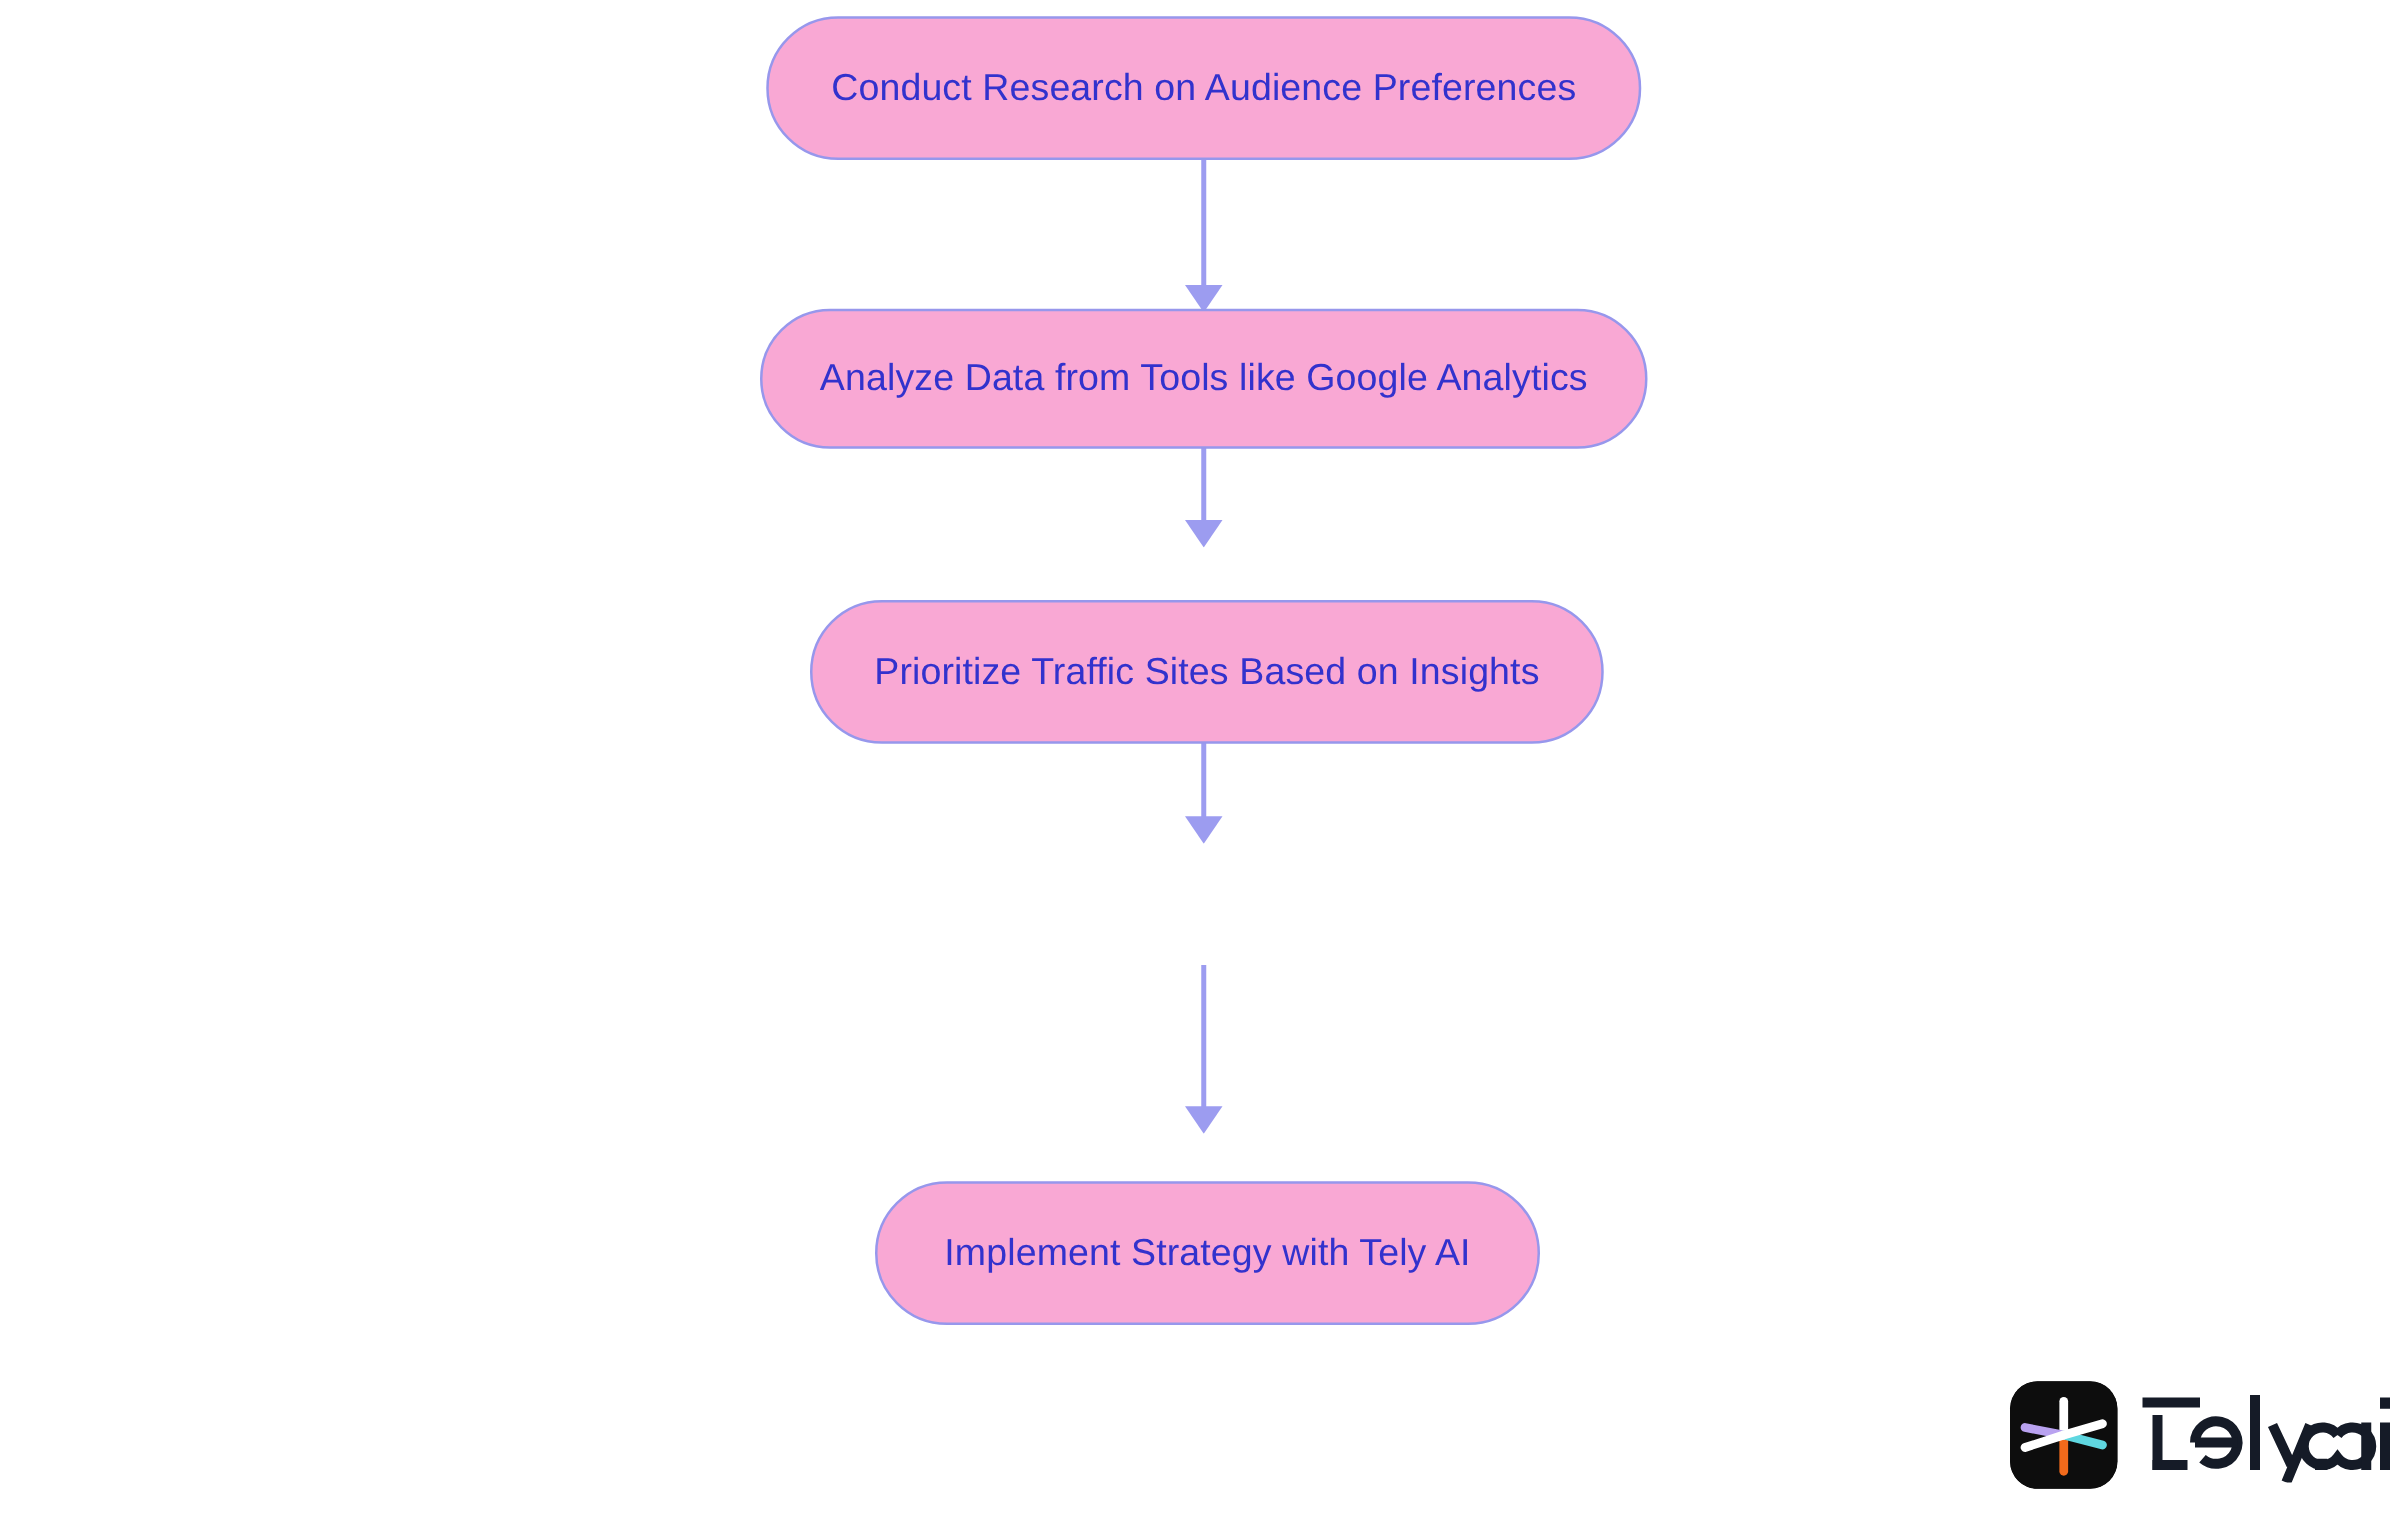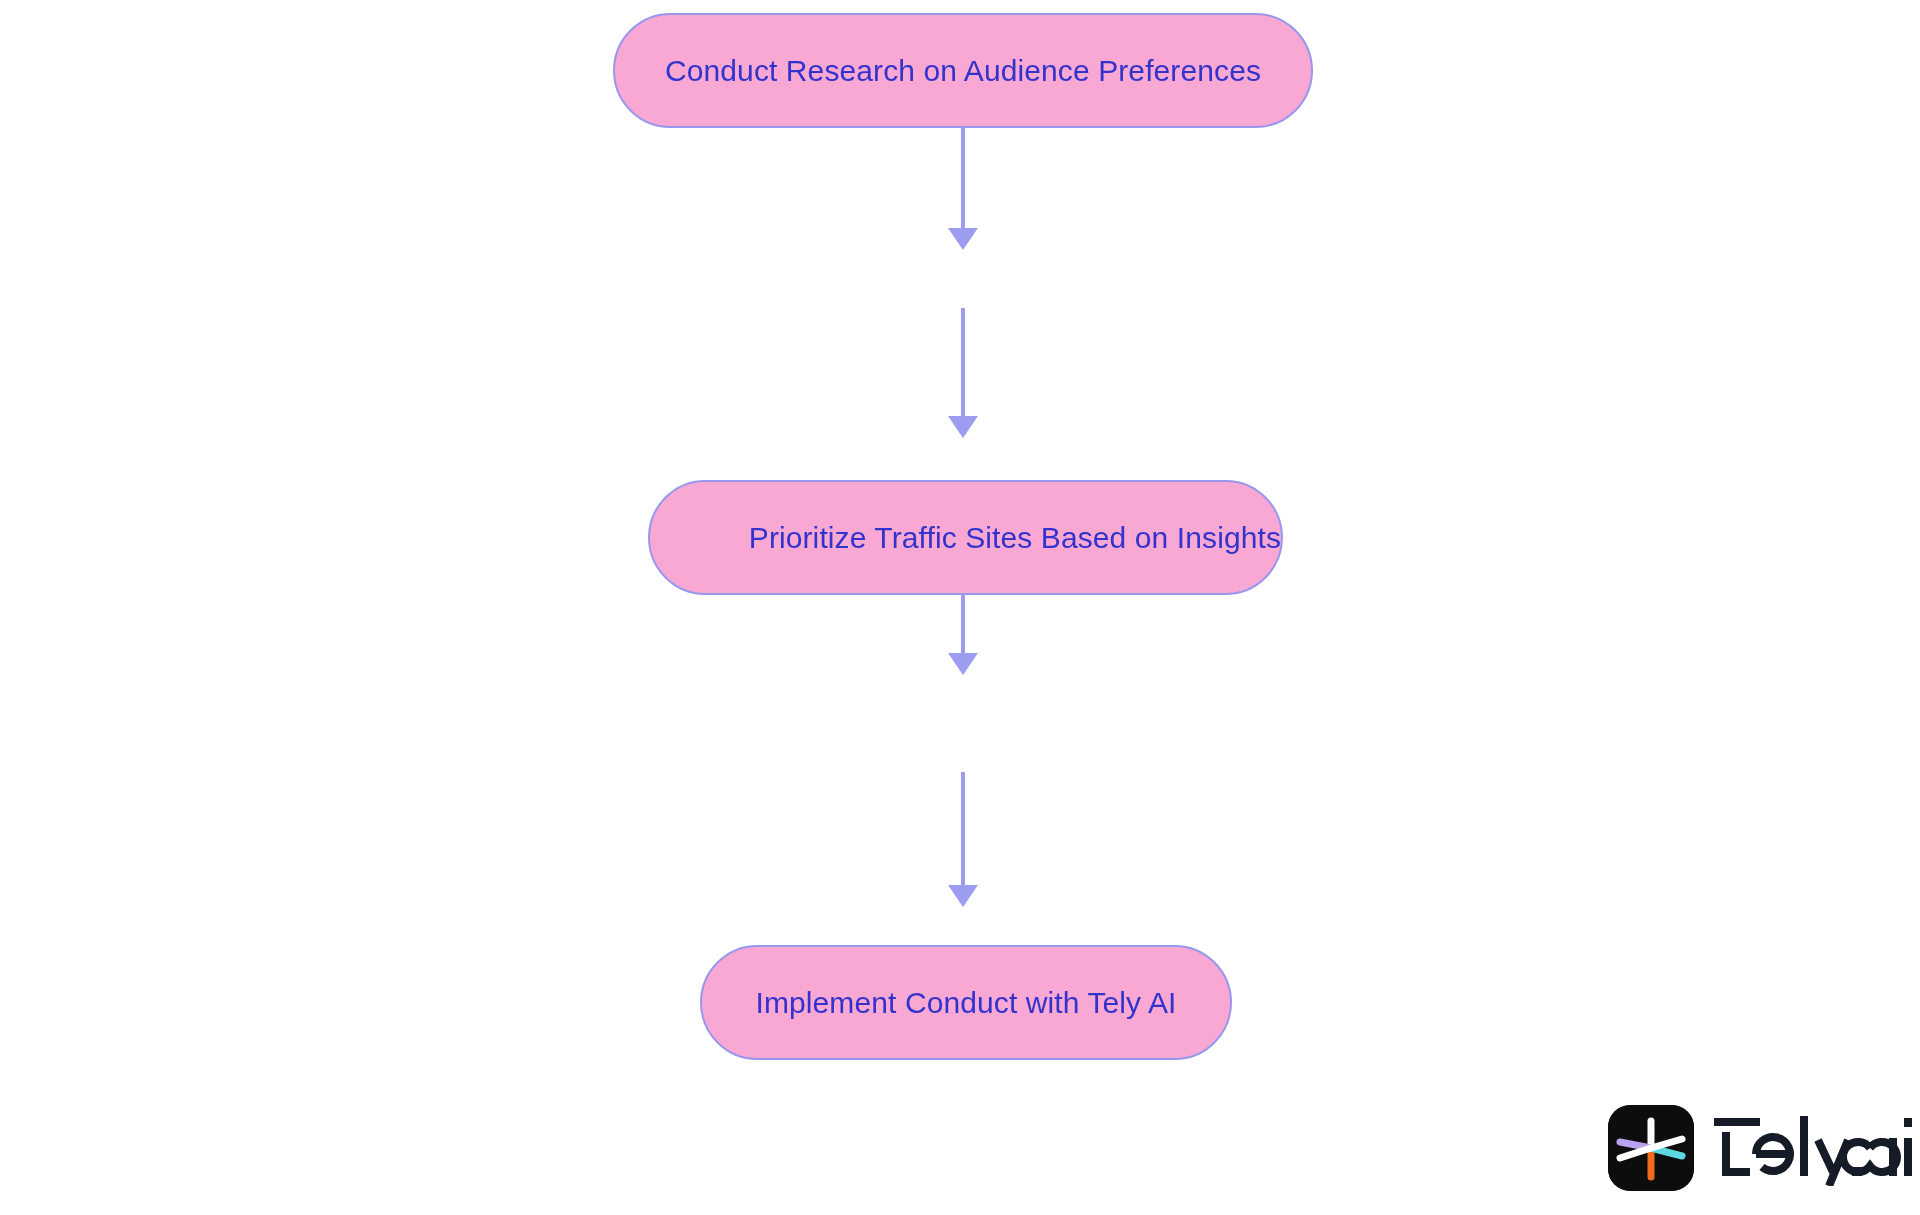--- a/index.html
+++ b/index.html
@@ -87,28 +87,31 @@
 
   <svg class="connector" style="left:933px; top:772px; height:135px;" viewBox="0 0 60 135">
     <line x1="30" y1="0" x2="30" y2="117" stroke="#9c9cf0" stroke-width="4"></line>
     <polygon points="15,113 45,113 30,135" fill="#9c9cf0"></polygon>
   </svg>
 
   <div class="node" style="left:613px; top:13px; width:700px; height:115px;">
     <span>Conduct Research on Audience Preferences</span>
   </div>
 
+  <div class="node" style="left:608px; top:247px; width:710px; height:112px;">
+    <span>Analyze Data from Tools like Google Analytics</span>
+  </div>
 
-  <div class="node" style="left:648px; top:480px; width:635px; height:115px;justify-content:flex-end;">
+  <div class="node" style="left:648px; top:480px; width:635px; height:115px;">
     <span>Prioritize Traffic Sites Based on Insights</span>
   </div>
 
 
   <div class="node" style="left:700px; top:945px; width:532px; height:115px;">
-    <span>Implement Conduct with Tely AI</span>
+    <span>Implement Strategy with Tely AI</span>
   </div>
 
 </div>
 
 <div id="logo-block">
 
   <svg id="logo-mark" viewBox="0 0 86 86">
     <rect x="0" y="0" width="86" height="86" rx="22" ry="22" fill="#0d0d0d"></rect>
 
     <line x1="43" y1="16" x2="43" y2="43" stroke="#ffffff" stroke-width="7" stroke-linecap="round"></line>

